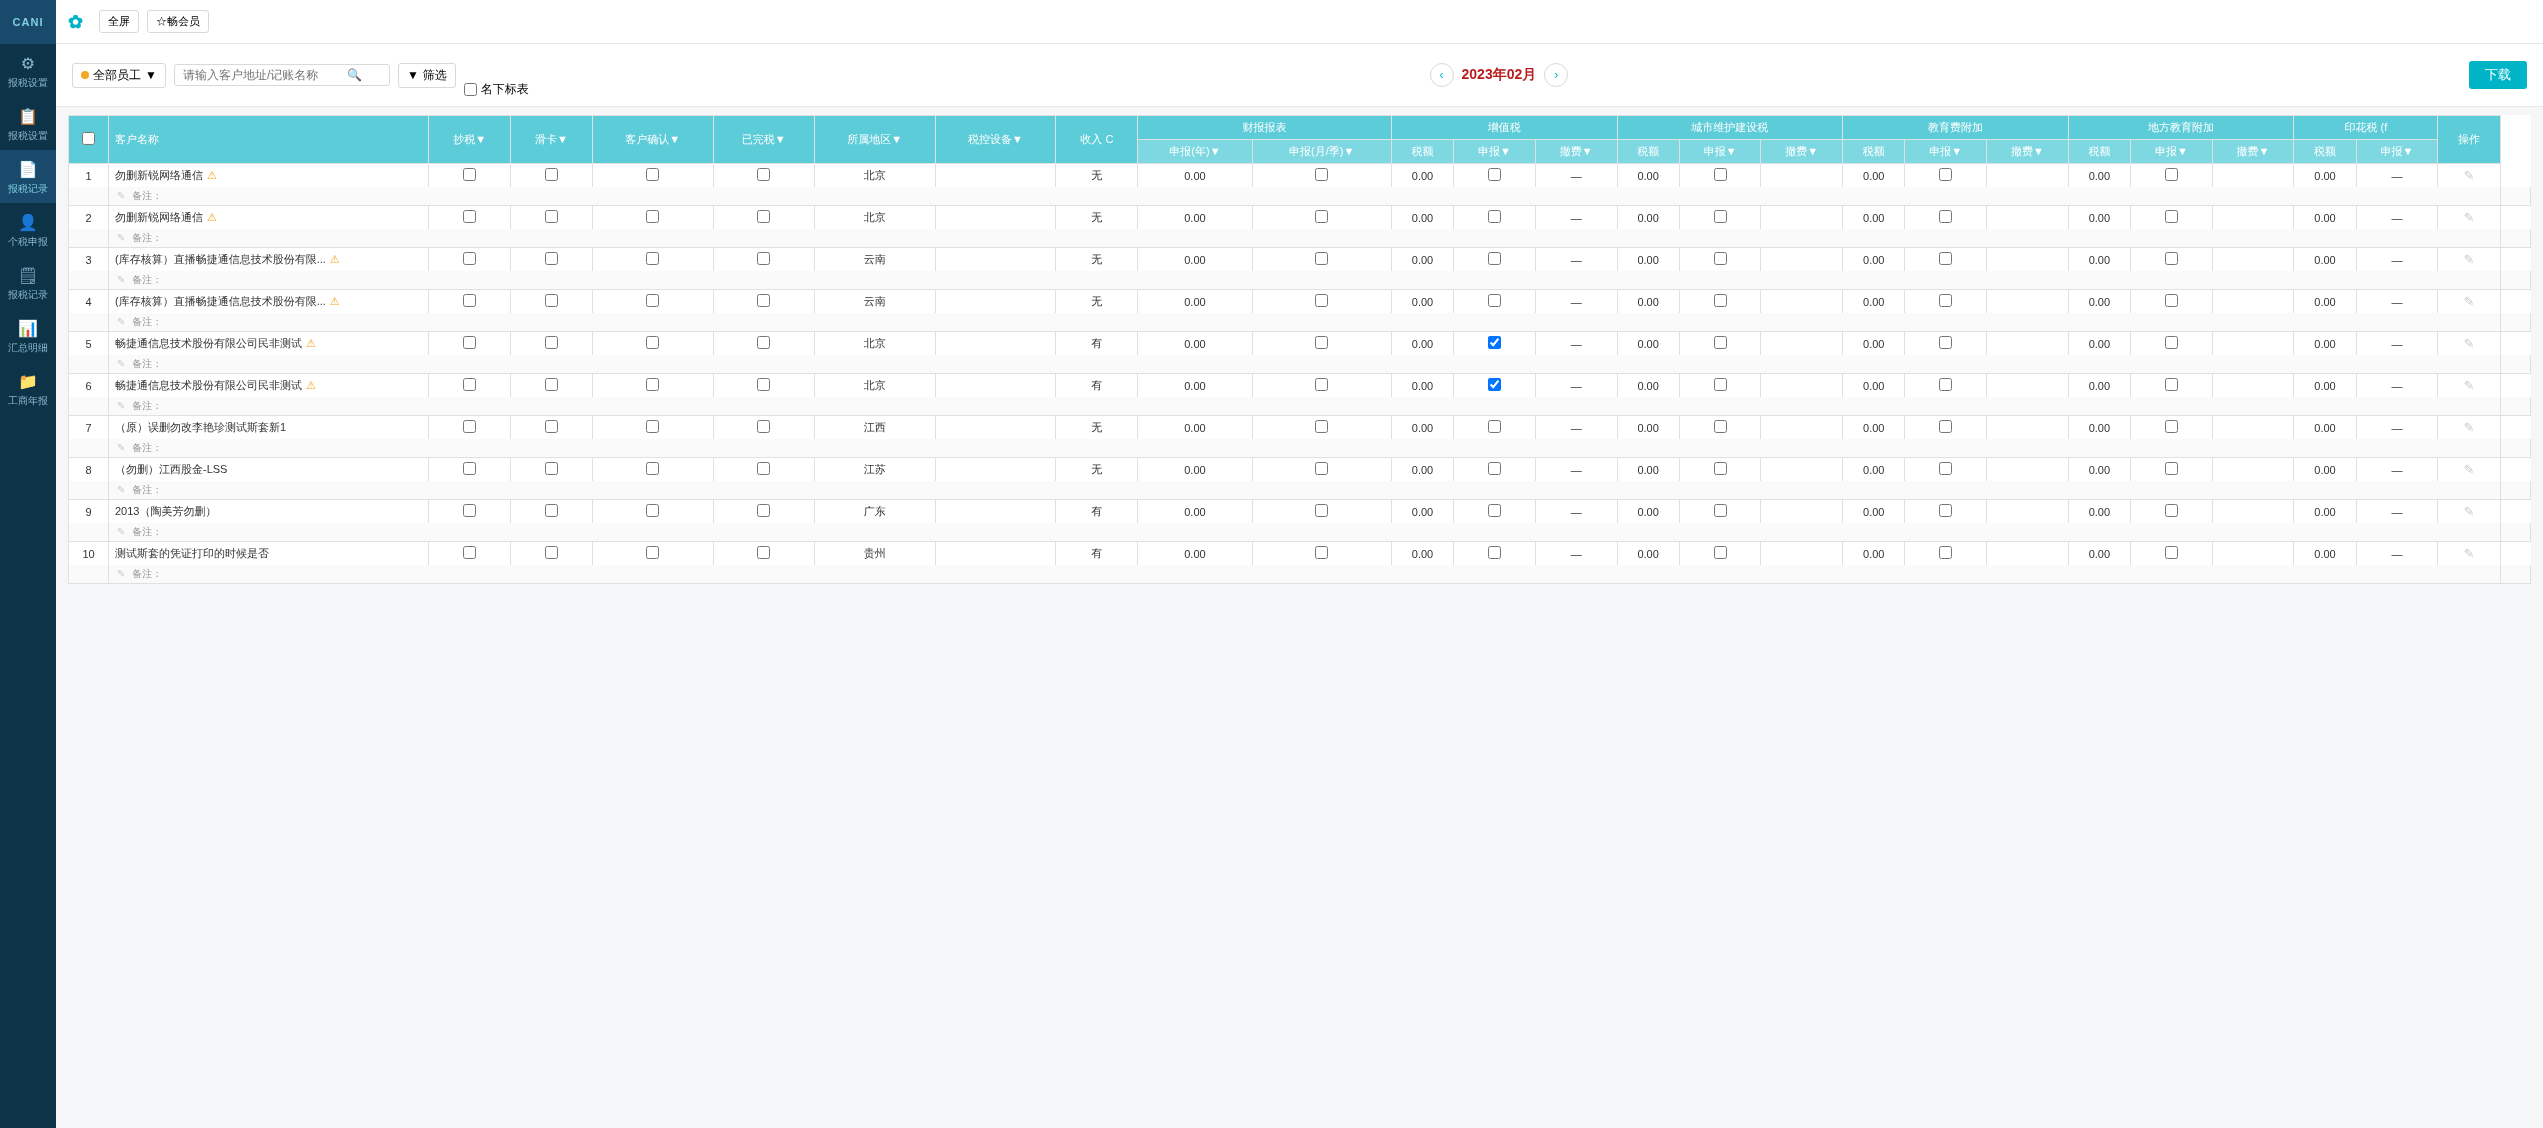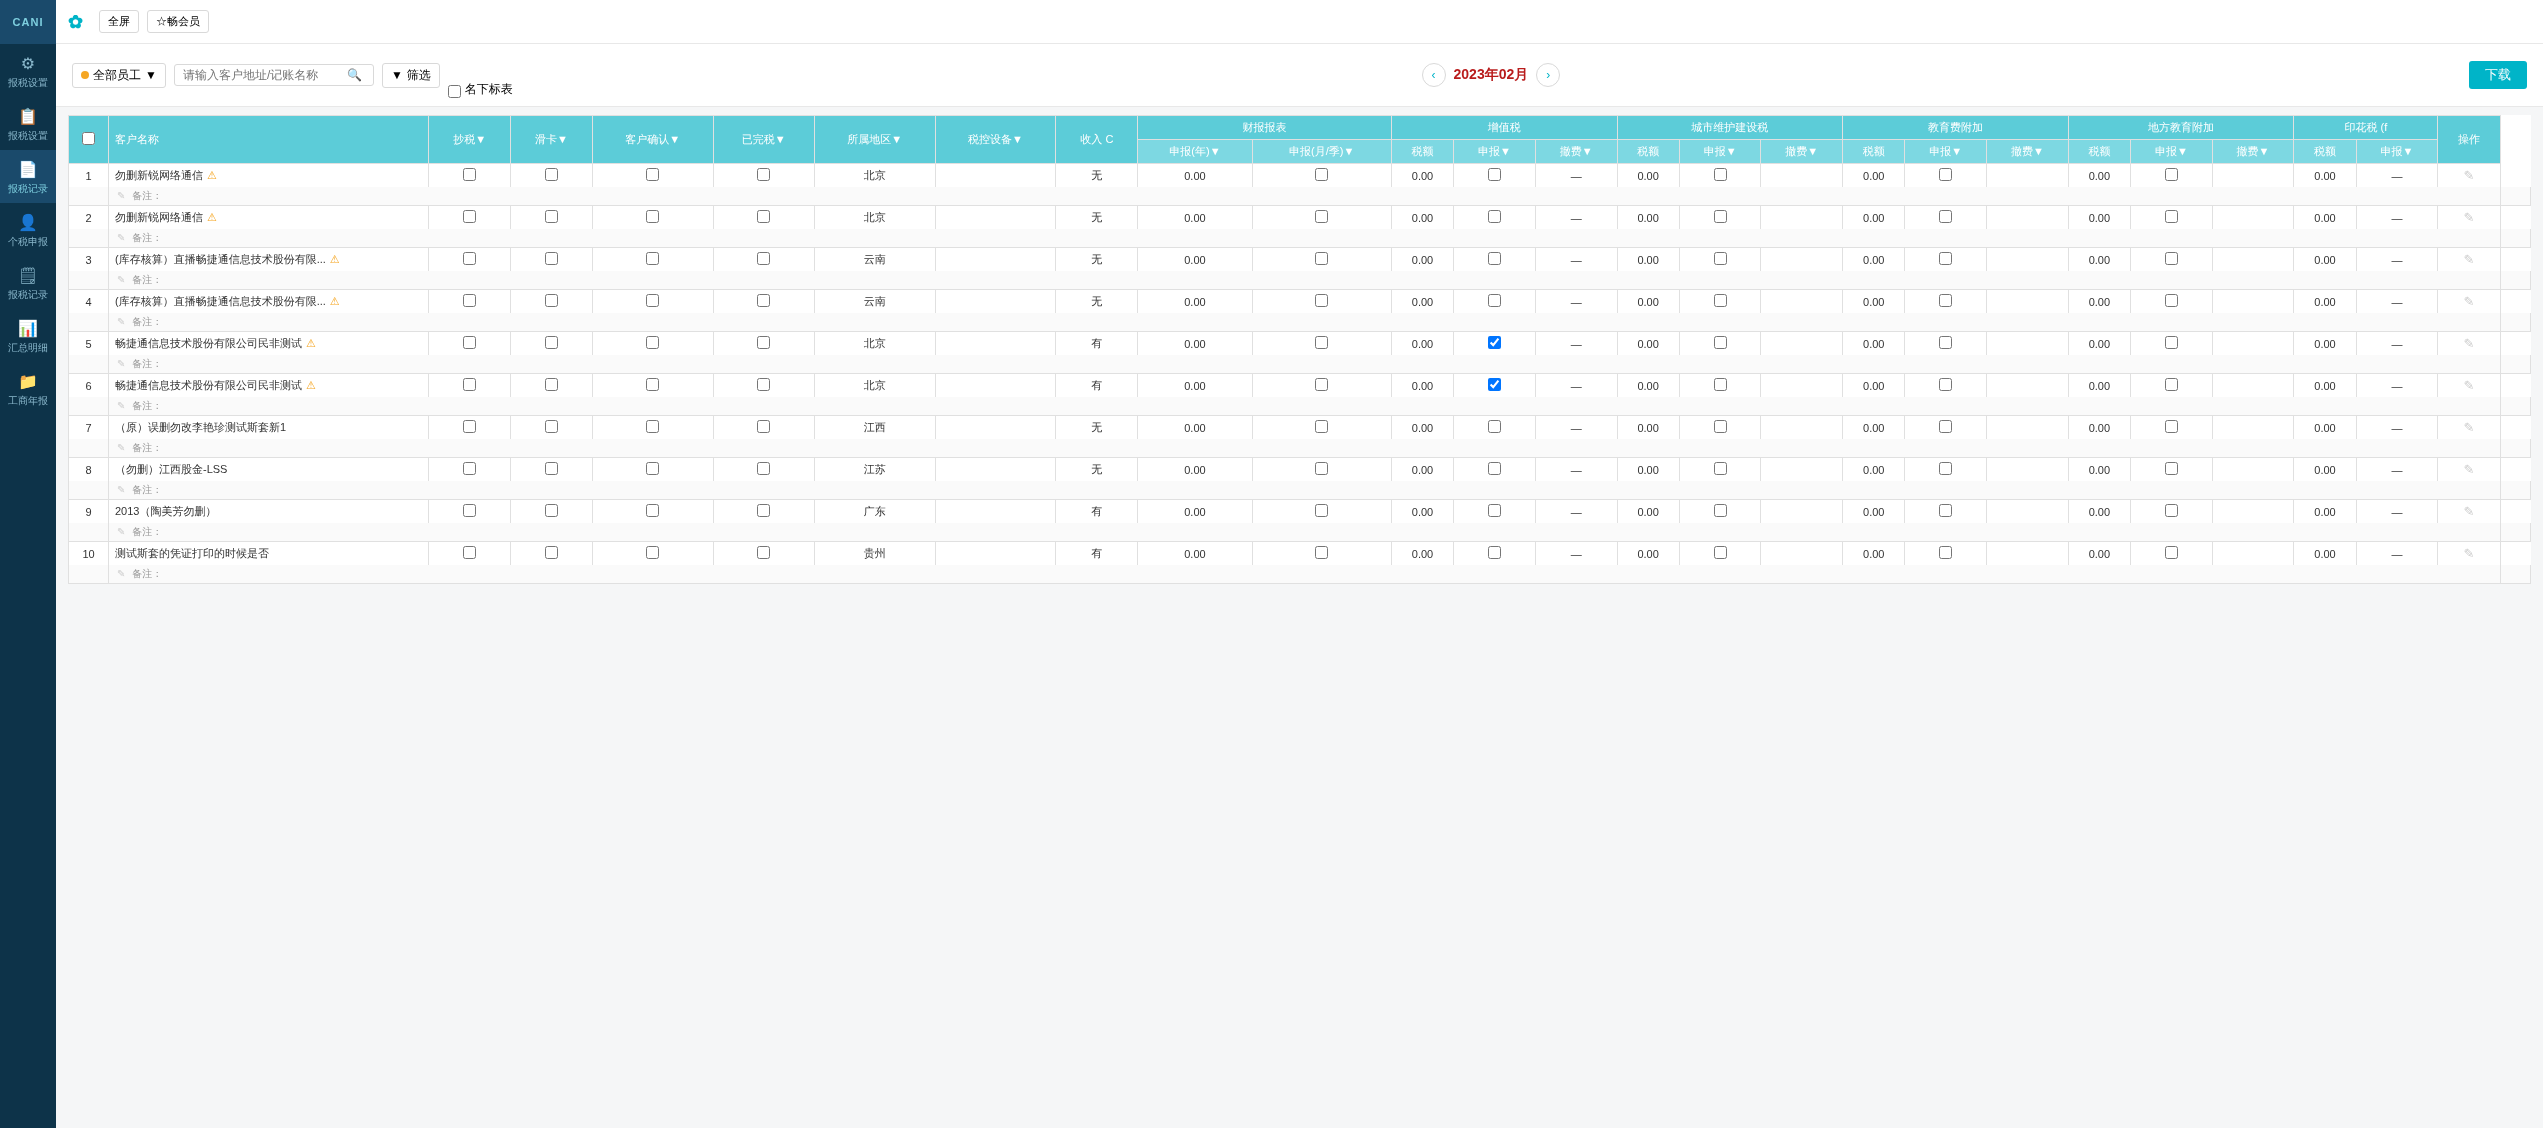--- a/index.html
+++ b/index.html
@@ -140,21 +140,21 @@
       border-radius: 50%;
     }
     .search-box {
       display: flex;
       align-items: center;
       border: 1px solid #d9d9d9;
       border-radius: 3px;
       padding: 3px 8px;
       gap: 4px;
       background: #fff;
-      width: 200px;
+      width: 216px;
     }
     .search-box input {
       border: none;
       outline: none;
       font-size: 12px;
       width: 160px;
       color: #999;
     }
     .filter-btn {
       display: flex;
@@ -162,21 +162,21 @@
       gap: 4px;
       border: 1px solid #d9d9d9;
       border-radius: 3px;
       padding: 3px 8px;
       cursor: pointer;
       font-size: 12px;
       background: #fff;
     }
     .checkbox-label {
       display: flex;
-      align-items: flex-end;
+      align-items: center;
       gap: 4px;
       font-size: 12px;
       cursor: pointer;
       margin-top: 29px;
     }
     .toolbar-spacer { flex: 1; }
     .date-nav {
       display: flex;
       align-items: center;
       gap: 8px;

